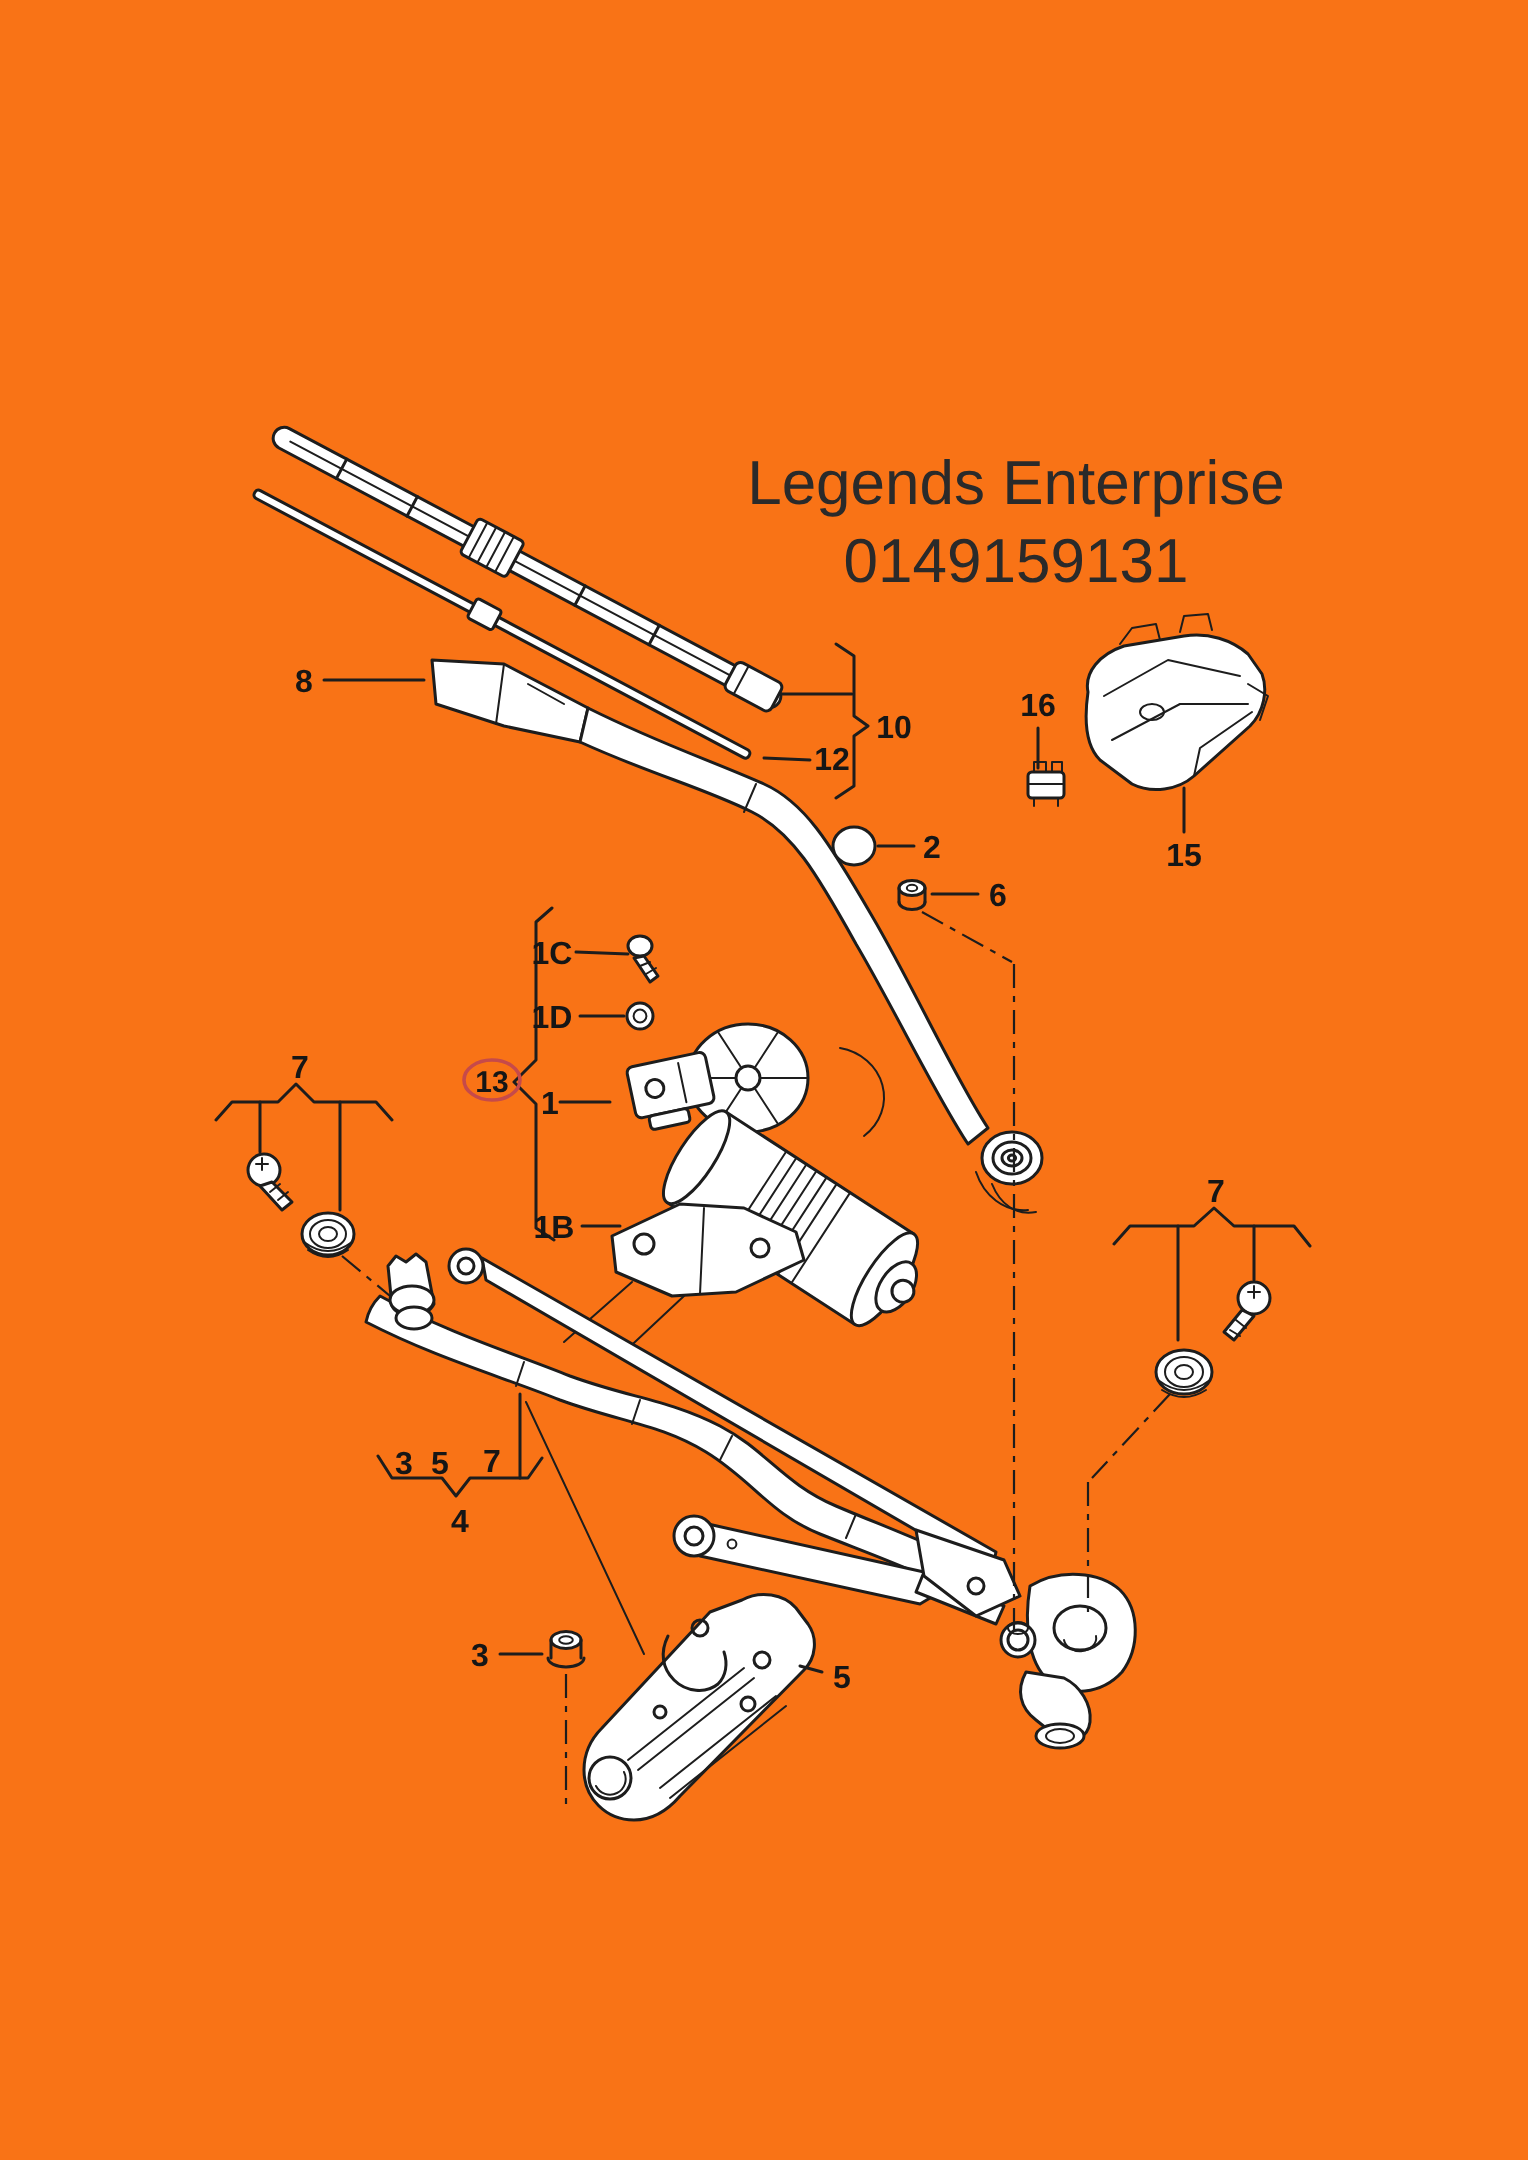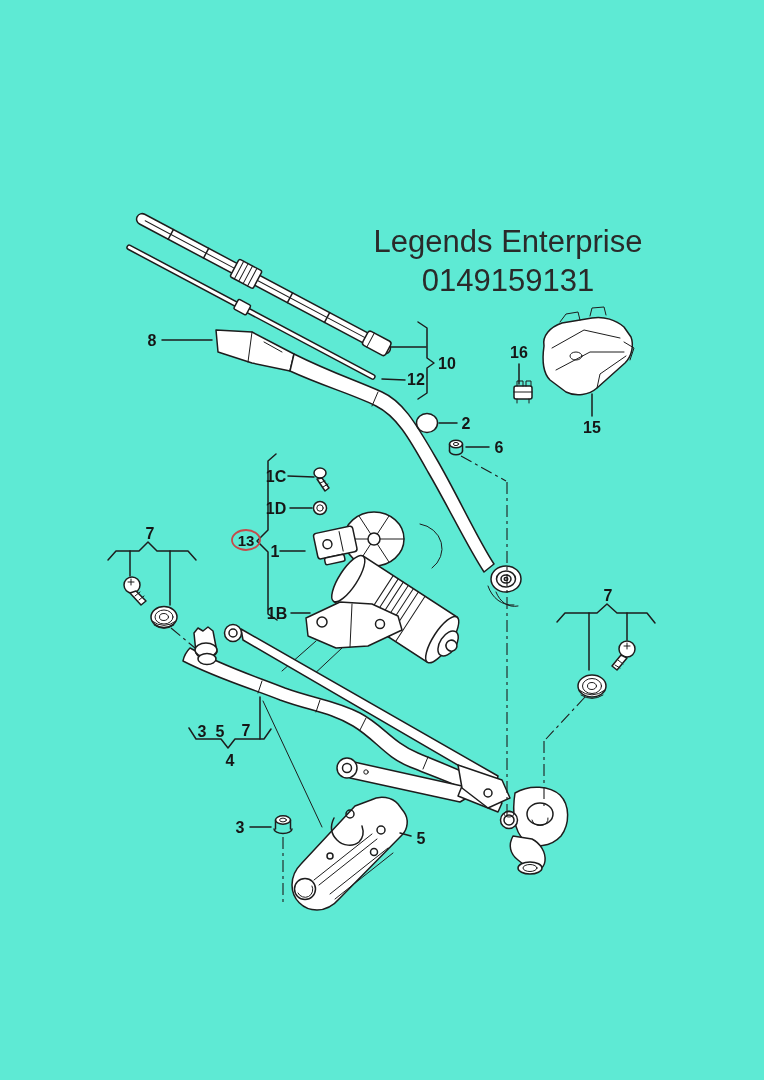--- a/index.html
+++ b/index.html
@@ -1,16 +1,16 @@
 <!DOCTYPE html>
 <html><head>
 <meta charset="utf-8">
 <style>
   html,body{margin:0;padding:0;background:#ffffff;}
-  .canvas{position:relative;width:764px;height:1080px;background:#5eead4;overflow:hidden;
+  .canvas{position:relative;width:764px;height:1080px;background:#f97316;overflow:hidden;
           font-family:"Liberation Sans",sans-serif;}
   svg{display:block}
   .title-line{font-family:"Liberation Sans",sans-serif;font-size:31px;font-weight:400;
               fill:#2a2a2a;stroke:none;}
   .lbl{font-family:"Liberation Sans",sans-serif;font-size:16px;font-weight:bold;
        fill:#161616;stroke:none;}
   .lbl-sm{font-family:"Liberation Sans",sans-serif;font-size:15px;font-weight:bold;
        fill:#161616;stroke:none;}
   .ln{stroke:#1d1d1d;fill:none;stroke-width:1.5;stroke-linecap:round;stroke-linejoin:round;}
   .fw{fill:#ffffff;}

